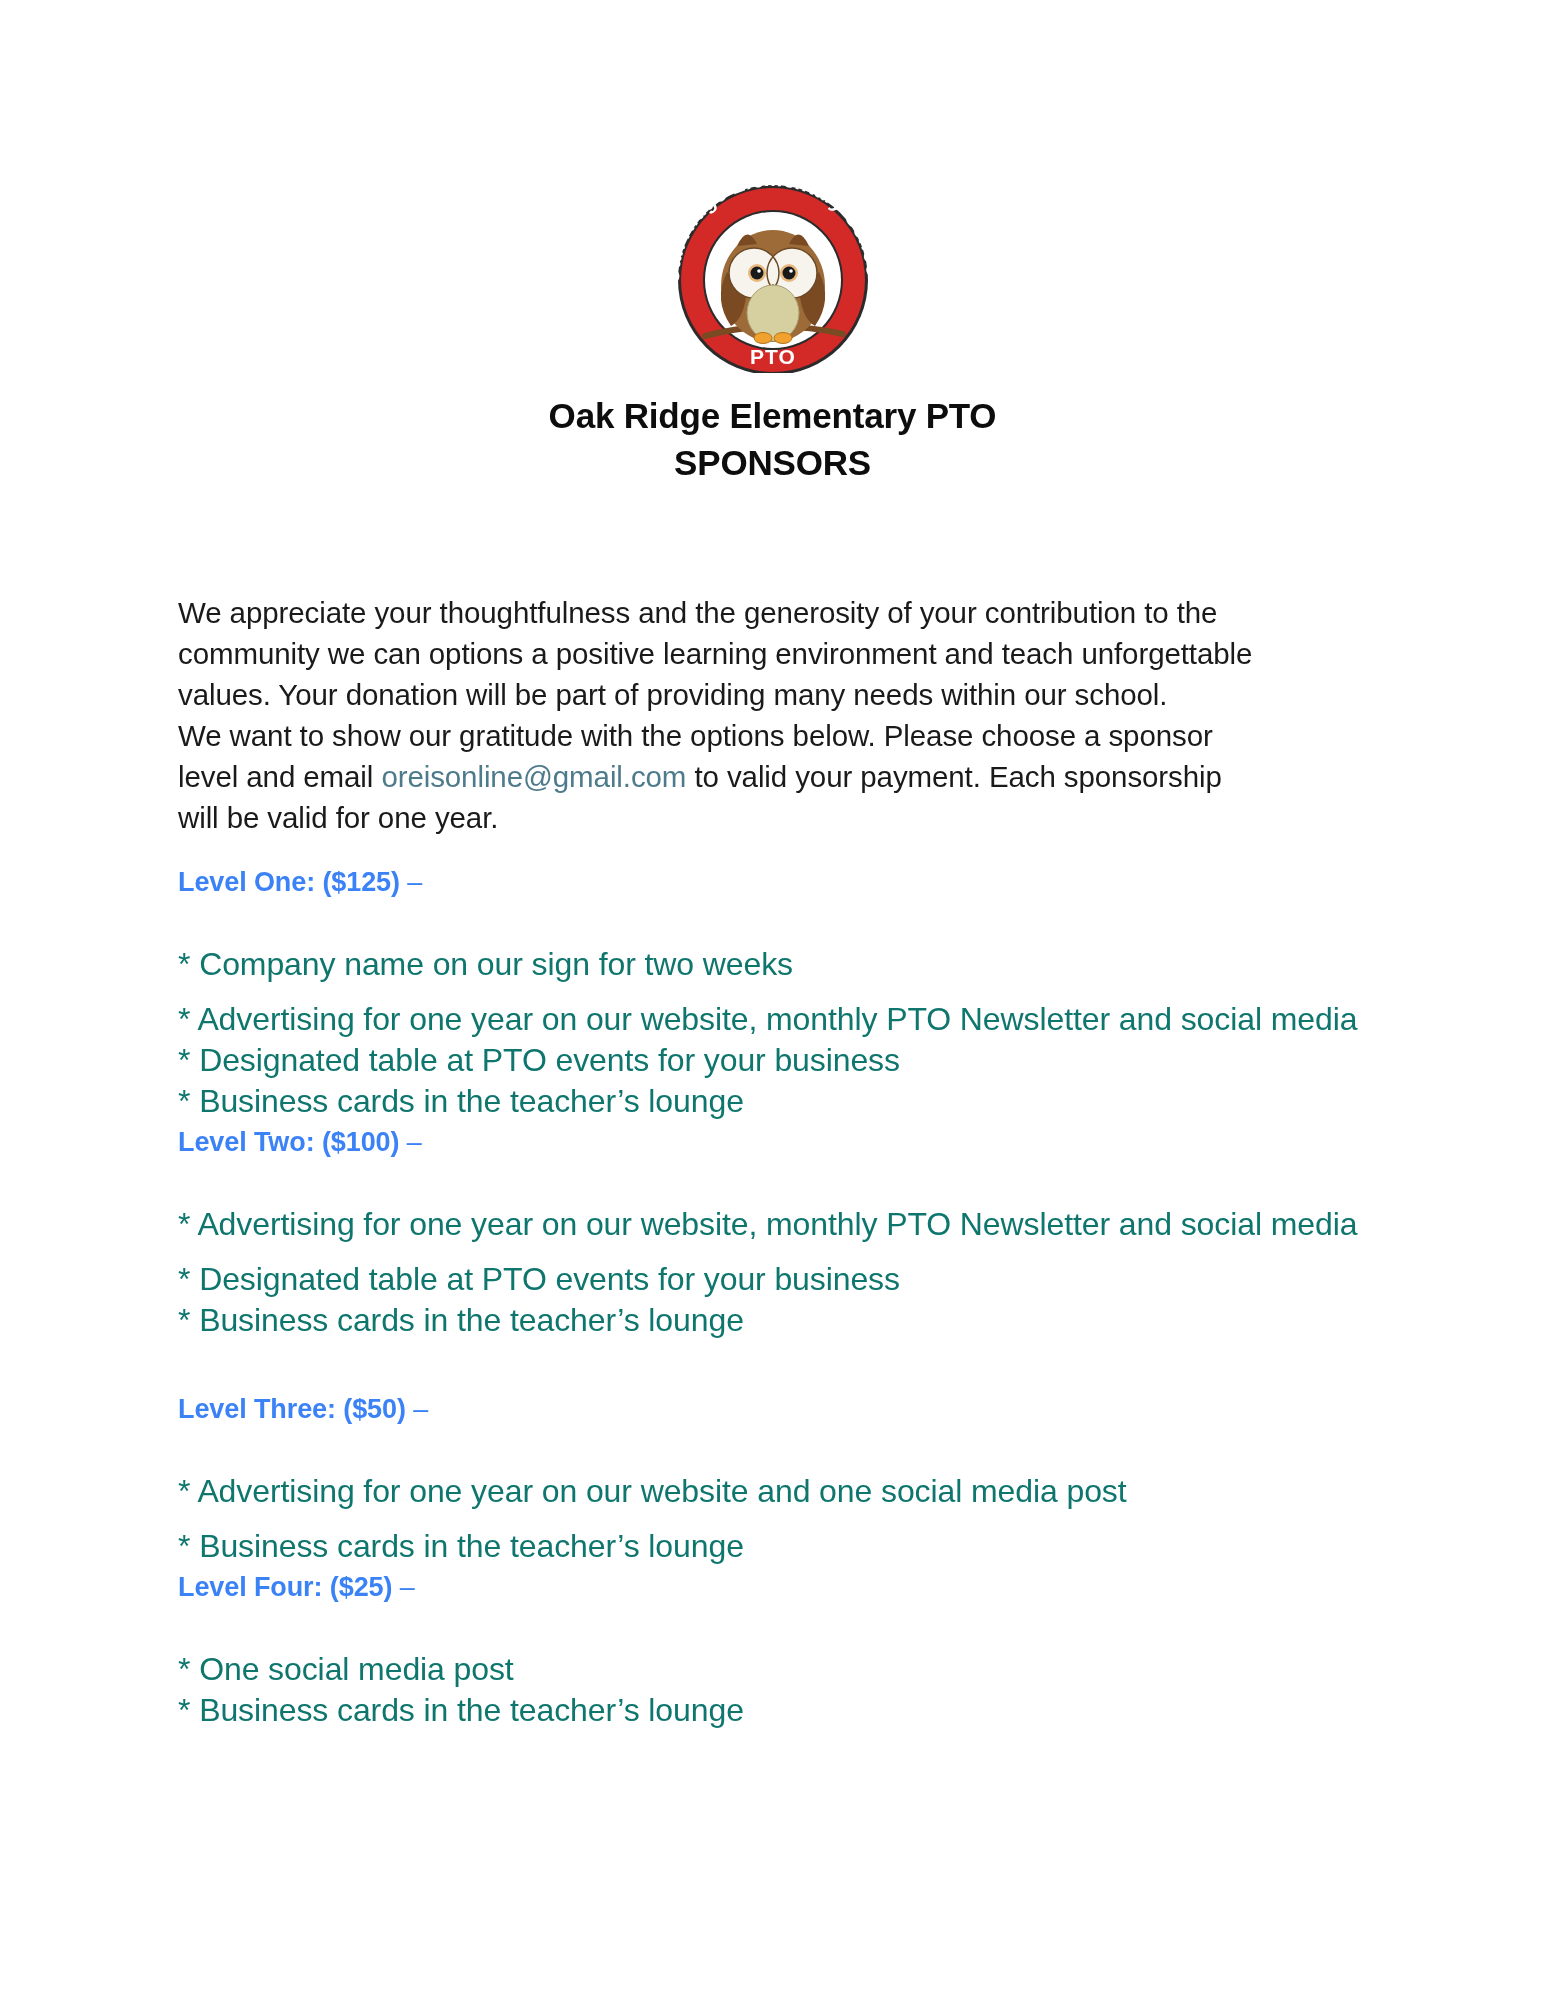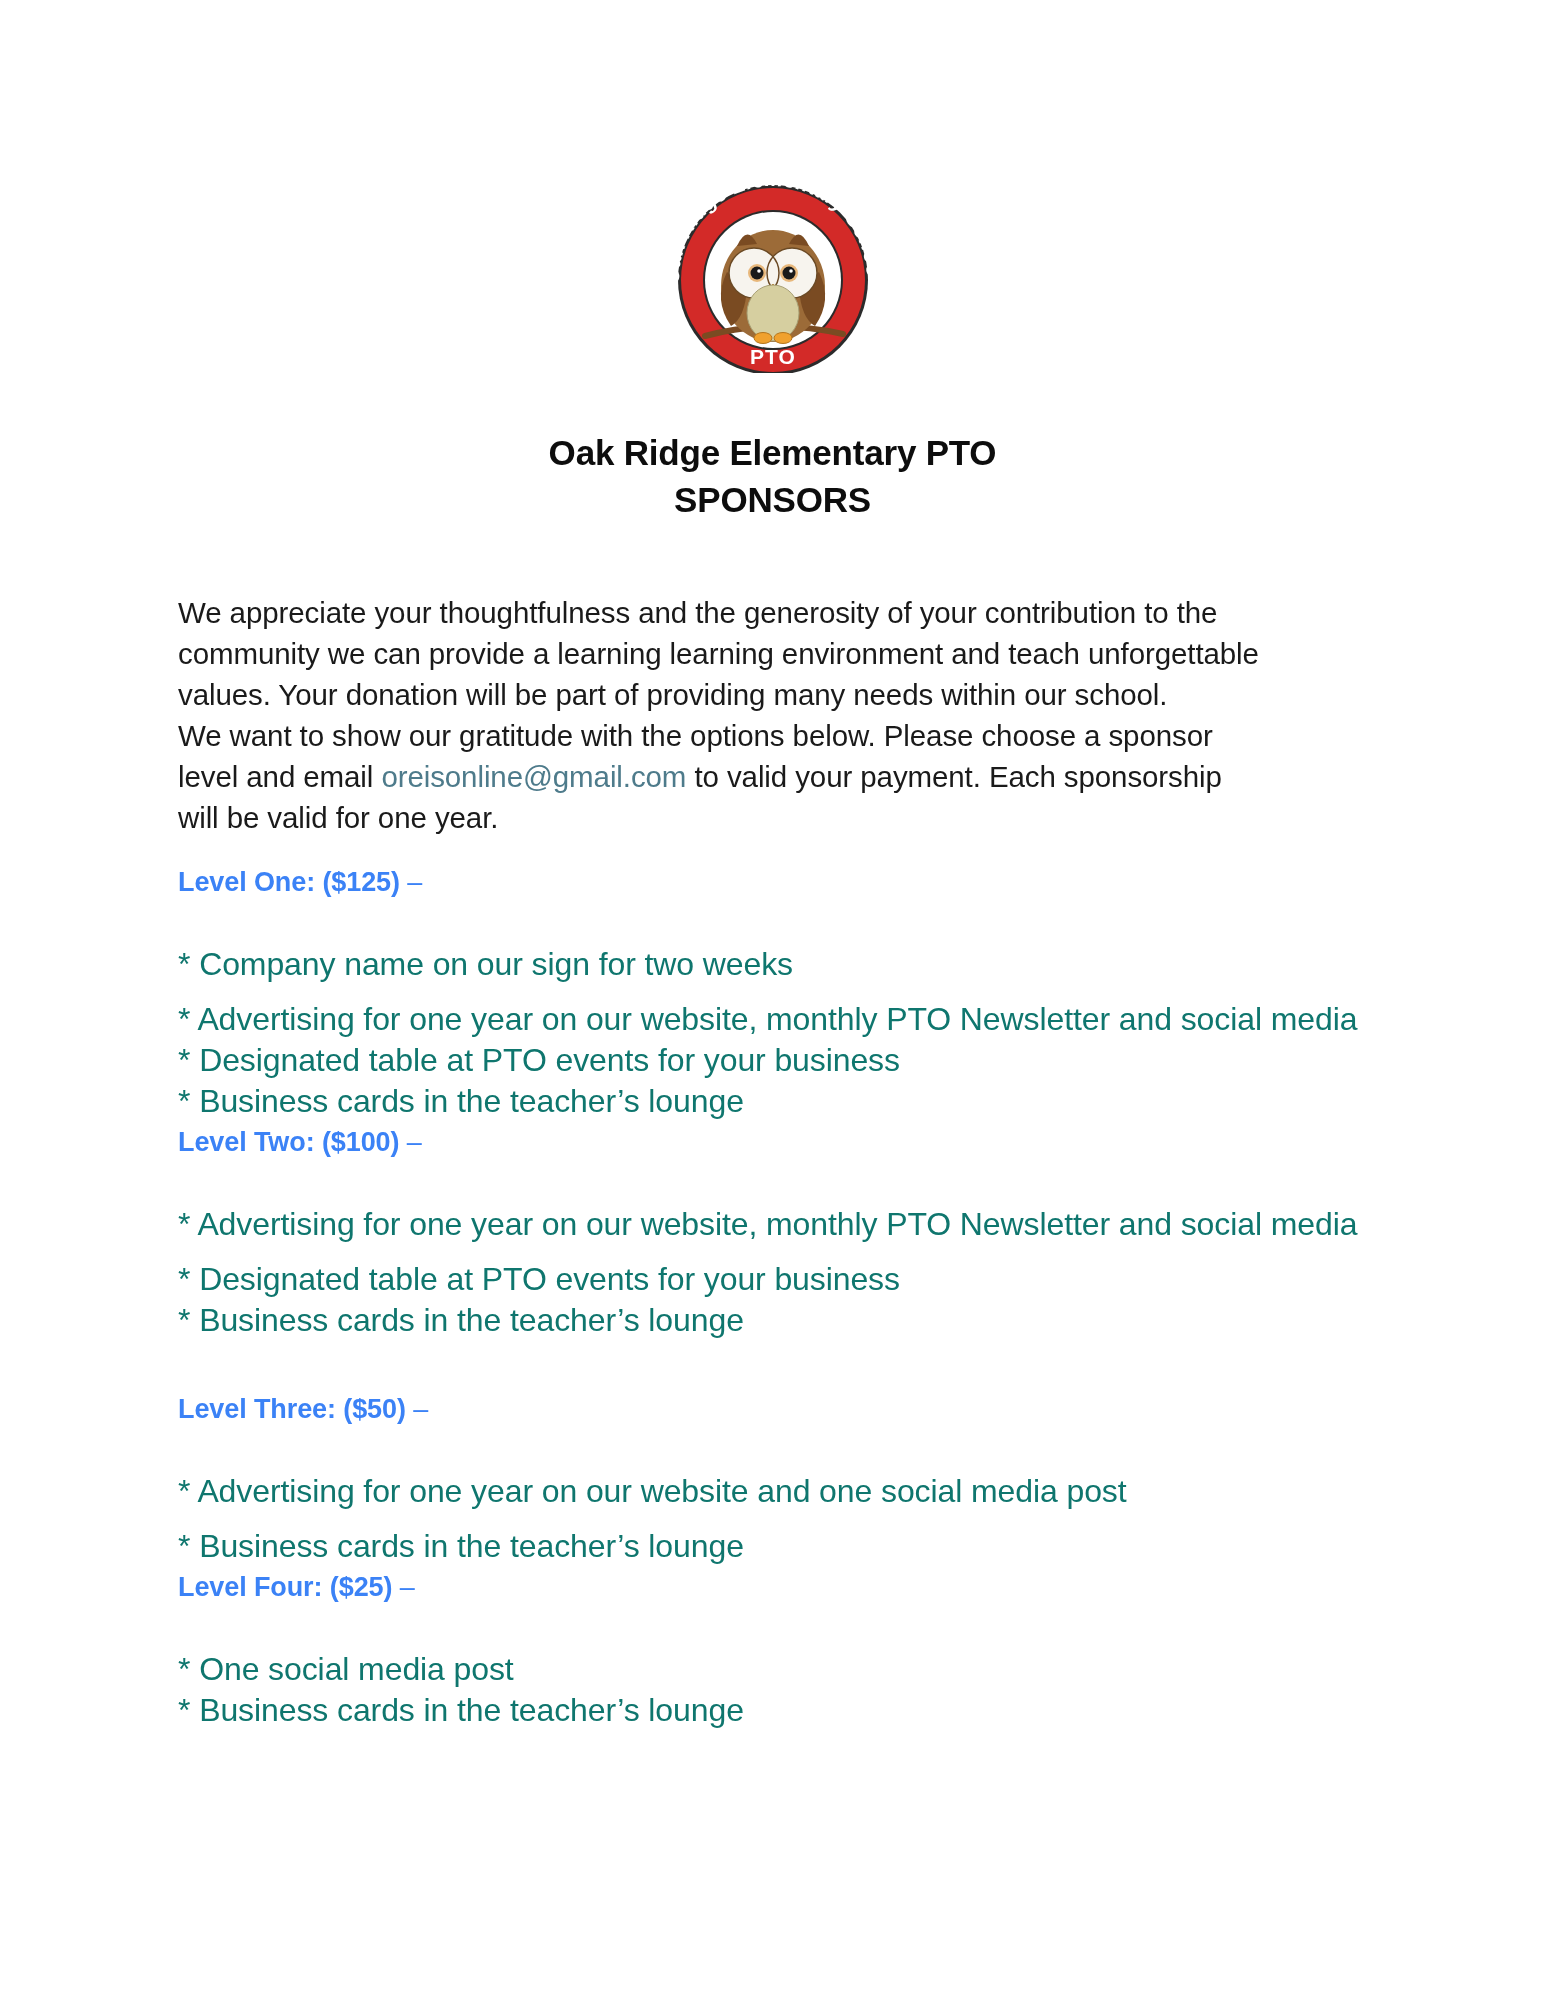--- a/index.html
+++ b/index.html
@@ -38,21 +38,21 @@
   .logo {
     width: 240px;
     height: 205px;
     display: block;
   }
 
   
   .title-block {
     position: absolute;
     left: 0;
-    top: 429px;
+    top: 392px;
     width: 1545px;
     text-align: center;
   }
 
   .title-line {
     font-weight: bold;
     font-size: 35px;
     line-height: 47px;
     letter-spacing: -0.2px;
     color: #0d0d0d;
@@ -161,21 +161,21 @@
 
   <div class="title-block">
     <div class="title-line">Oak Ridge Elementary PTO</div>
     <div class="title-line">SPONSORS</div>
   </div>
 
   <div class="content">
 
     <div>
       <div class="para">We appreciate your thoughtfulness and the generosity of your contribution to the</div>
-      <div class="para">community we can provide a learning learning environment and teach unforgettable</div>
+      <div class="para">community we can options a positive learning environment and teach unforgettable</div>
       <div class="para">values. Your donation will be part of providing many needs within our school.</div>
       <div class="para">We want to show our gratitude with the options below. Please choose a sponsor</div>
       <div class="para"><span>level and email </span><span class="email">oreisonline@gmail.com</span><span> to valid your payment. Each sponsorship</span></div>
       <div class="para">will be valid for one year.</div>
     </div>
 
     <div class="gap-md"></div>
 
     <div>
       <div class="level-head"><span>Level One: ($125)</span><span class="dash"> –</span></div>

